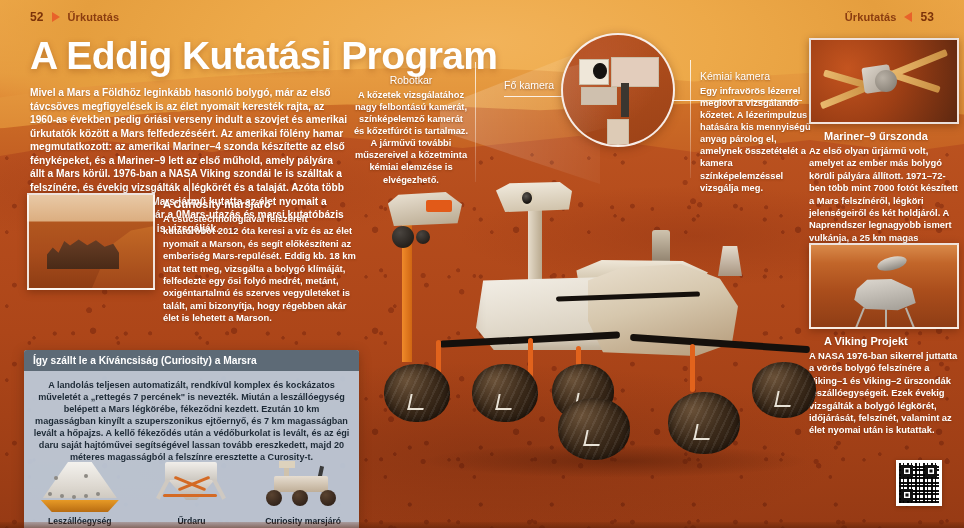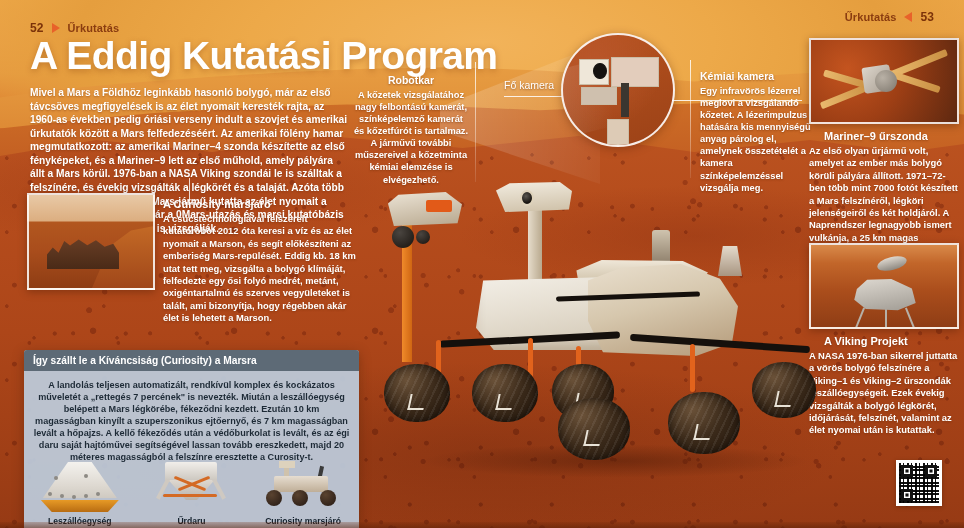--- a/index.html
+++ b/index.html
@@ -76,21 +76,21 @@
                      119px 87px, 103px 79px, 89px 67px, 141px 101px, 77px 63px;
   }
 
   
   .runhead {
     position: absolute; top: 10px;
     display: flex; align-items: center; gap: 8px;
     font-size: 11px; font-weight: bold; color: #8a3c10;
     letter-spacing: .1px;
   }
-  .runhead.left { left: 30px; margin-top: 11px; }
+  .runhead.left { left: 30px; }
   .runhead.right { right: 30px; }
   .pg { color: #7c3309; font-size: 12px; }
   .tri { width: 0; height: 0; }
   .tri.r { border-left: 8px solid #e8622a; border-top: 5px solid transparent; border-bottom: 5px solid transparent; }
   .tri.l { border-right: 8px solid #e8622a; border-top: 5px solid transparent; border-bottom: 5px solid transparent; }
 
   
   #headline {
     position: absolute; left: 30px; top: 34px;
     font-size: 39px; font-weight: bold; color: #ffffff;
@@ -102,21 +102,21 @@
   
   #intro {
     position: absolute; left: 30px; top: 86px; width: 320px;
     font-size: 10.2px; line-height: 1.33; color: #ffffff;
     font-weight: 600;
     text-shadow: 0 1px 2px rgba(110,45,10,.45);
   }
 
   
   .callout { position: absolute; color: #ffffff; text-shadow: 0 1px 2px rgba(110,45,10,.55); }
-  .callout .ct { font-size: 10.5px; font-weight: bold; margin-bottom: 3px; }
+  .callout .ct { font-size: 10.5px; font-weight: normal; margin-bottom: 3px; }
   .callout .cb { font-size: 9.3px; line-height: 1.3; font-weight: 600; }
 
   #callout-robotkar { left: 353px; top: 74px; width: 116px; text-align: center; }
   #callout-kemiai  { left: 700px; top: 70px; width: 118px; text-align: left; }
 
   .vrule {
     position:absolute; width:1px;
     background: linear-gradient(180deg, rgba(255,255,255,.85), rgba(255,255,255,.1));
   }
   #vrule-robot { left: 475px; top: 62px; height: 120px; }

